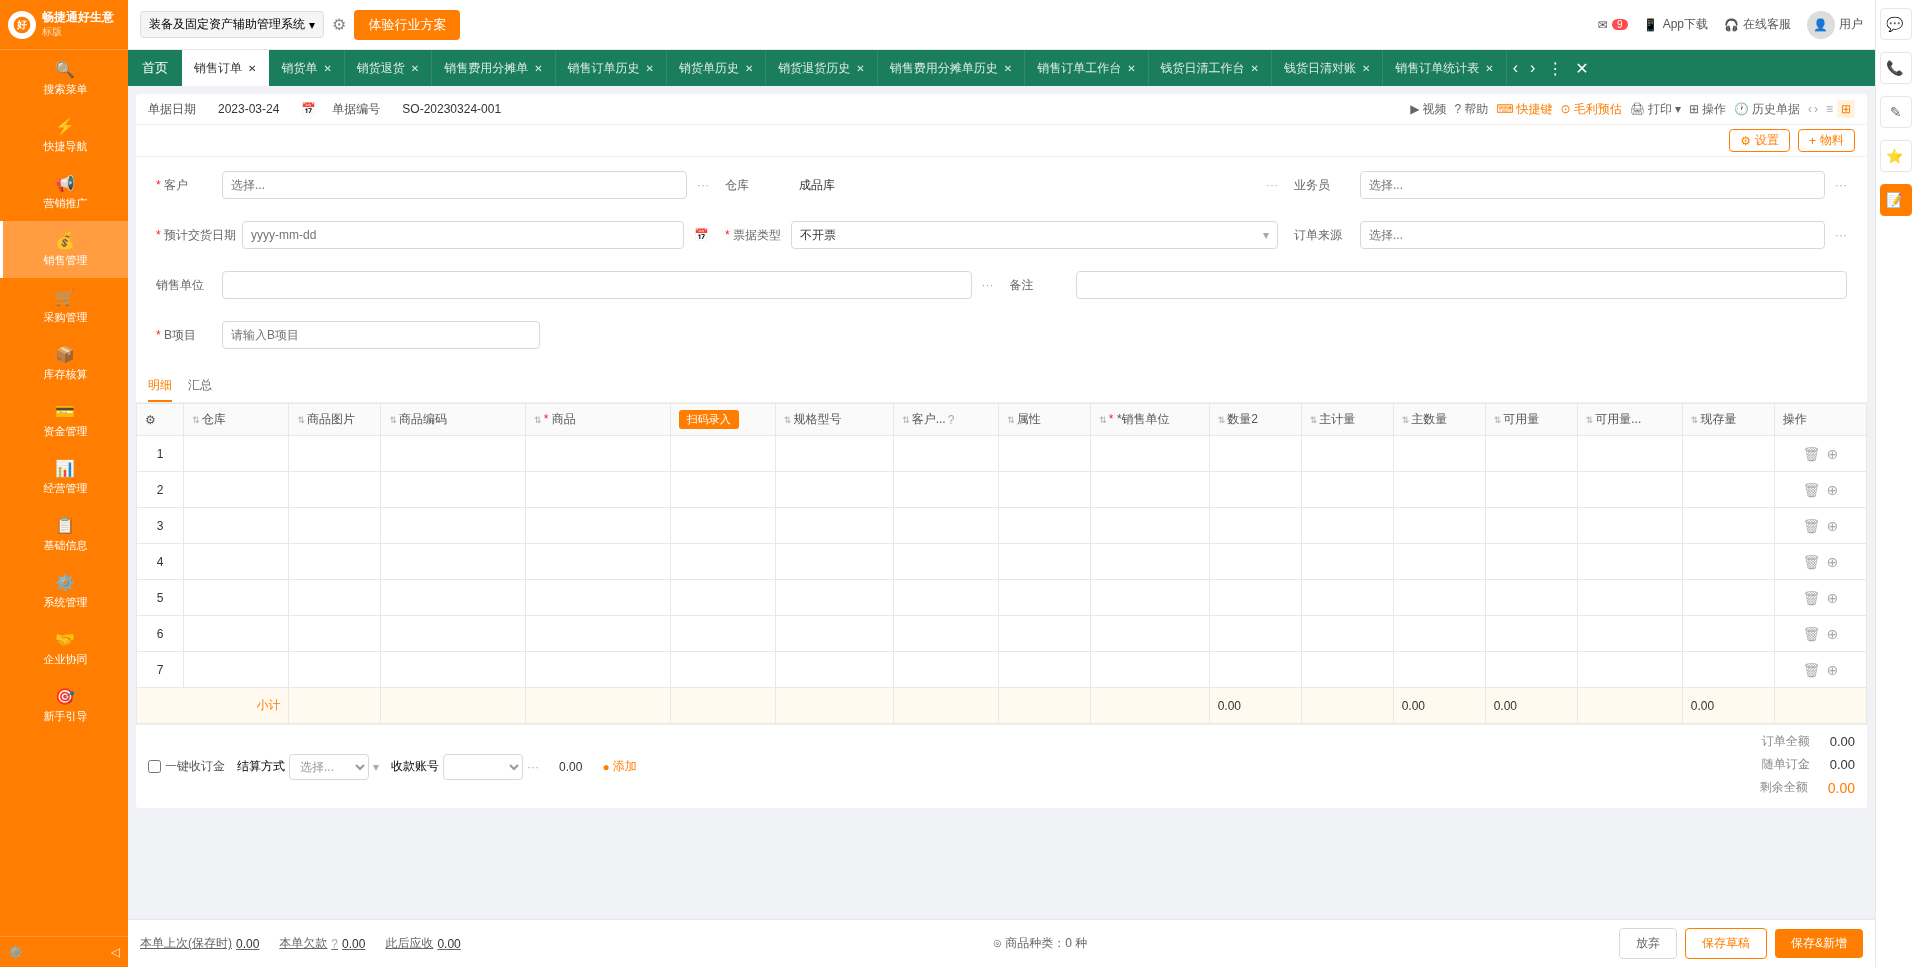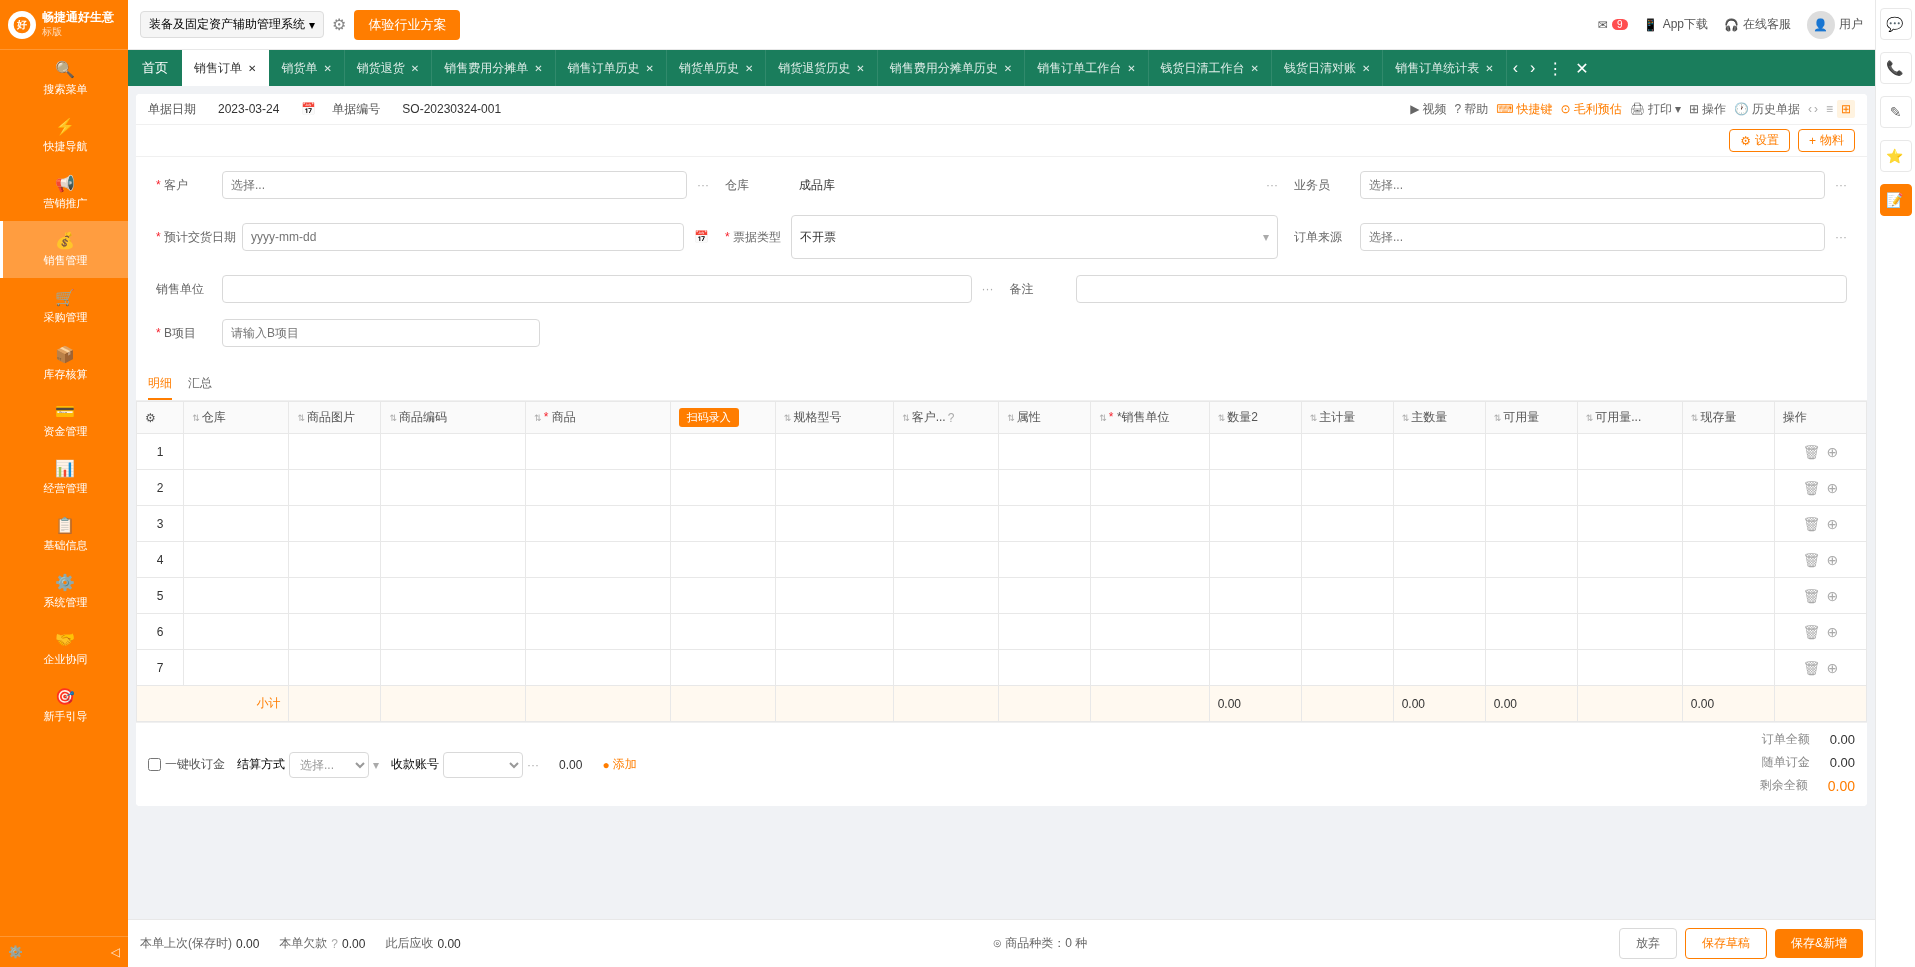--- a/index.html
+++ b/index.html
@@ -131,41 +131,41 @@
     .toolbar-right { display: flex; align-items: center; gap: 8px; }
     .toolbar-action {
       display: flex; align-items: center; gap: 3px;
       color: #666; cursor: pointer; font-size: 12px;
     }
     .action-orange { color: #ff7d00; }
 
     
     .form-fields {
       padding: 10px 12px;
-      display: flex; flex-direction: column; gap: 8px;
+      display: flex; flex-direction: column; gap: 14px;
     }
     .form-row { display: flex; align-items: center; gap: 0; }
     .form-field {
       display: flex; align-items: center; gap: 6px;
       flex: 1;
       padding: 4px 8px;
     }
     .field-label {
       color: #666; white-space: nowrap; min-width: 60px;
     }
     .field-required { color: #f5222d; }
     .field-input {
       flex: 1; height: 28px;
       border: 1px solid #d9d9d9; border-radius: 4px;
       padding: 0 8px; color: #bbb; outline: none;
       background: #fff;
     }
     .field-dots { color: #aaa; margin-left: 4px; cursor: pointer; }
     .field-select {
-      flex: 1; height: 44px;
+      flex: 1; height: 28px;
       border: 1px solid #d9d9d9; border-radius: 4px;
       padding: 0 8px; outline: none; background: #fff; cursor: pointer;
       display: flex; align-items: center; justify-content: space-between;
     }
     .select-value { color: #333; }
     .select-arrow { color: #aaa; }
 
     
     .content-tabs {
       display: flex; align-items: center;
@@ -238,21 +238,21 @@
 
     
     .page-footer {
       display: flex; align-items: center; justify-content: space-between;
       padding: 8px 12px;
       background: #fff;
       border-top: 1px solid #e8e8e8;
       flex-shrink: 0;
     }
     .footer-left { display: flex; align-items: center; gap: 20px; }
-    .footer-item { display: flex; align-items: center; gap: 4px; color: #666; }
+    .footer-item { display: flex; align-items: center; gap: 4px; color: #666; text-decoration: underline; }
     .footer-val { color: #333; font-weight: 500; }
     .footer-center { color: #666; }
     .footer-right { display: flex; align-items: center; gap: 8px; }
     .discard-btn {
       background: #fff; border: 1px solid #d9d9d9; color: #666;
       border-radius: 4px; padding: 6px 16px; cursor: pointer;
     }
     .save-draft-btn {
       background: #fff; border: 1px solid #ff7d00; color: #ff7d00;
       border-radius: 4px; padding: 6px 16px; cursor: pointer;

